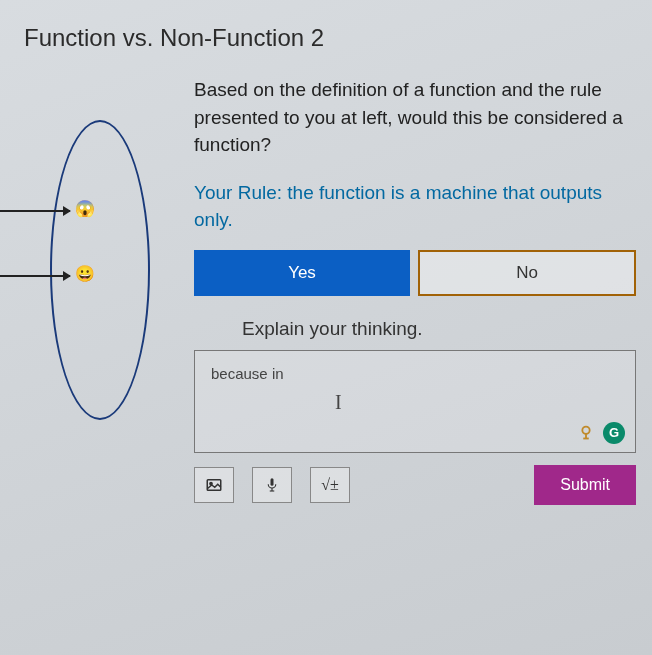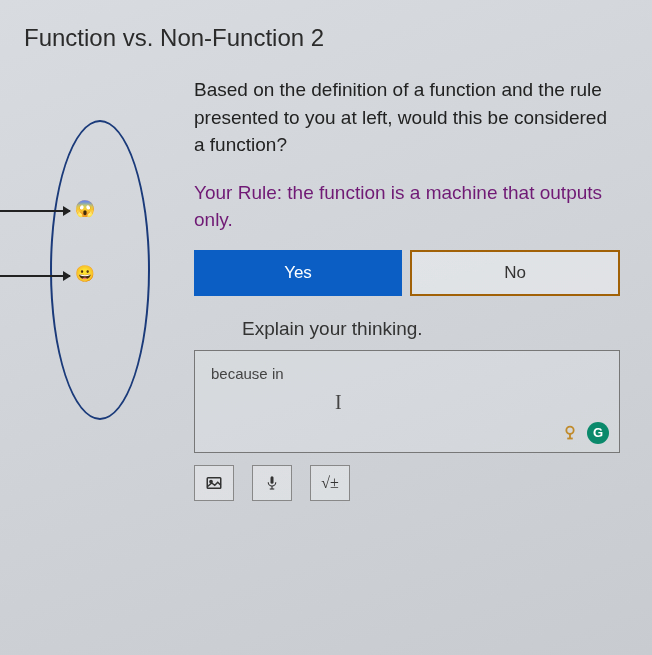--- a/index.html
+++ b/index.html
@@ -63,33 +63,33 @@
     height: 22px;
     border-radius: 50%;
     font-size: 16px;
     text-align: center;
     line-height: 22px;
   }
   .emoji1 { left: 74px; top: 88px; }
   .emoji2 { left: 74px; top: 153px; }
   .right-col {
     flex: 1;
-    padding-right: 32px;
+    padding-right: 16px;
     padding-top: 6px;
   }
   .question {
     font-size: 19px;
     line-height: 1.45;
     color: #222;
     margin-bottom: 20px;
   }
   .rule {
     font-size: 19px;
     line-height: 1.45;
-    color: #701a75;
+    color: #0369a1;
     margin-bottom: 16px;
   }
   .choice-row {
     display: flex;
     gap: 8px;
     margin-bottom: 22px;
   }
   .choice {
     flex: 1;
     height: 46px;
@@ -253,15 +253,16 @@
         <svg viewBox="0 0 24 24" fill="#333">
             <rect x="10" y="3" width="4" height="10" rx="2"></rect>
             <path d="M7 11 a5 5 0 0 0 10 0" fill="none" stroke="#333" stroke-width="1.5"></path>
             <line x1="12" y1="16" x2="12" y2="20" stroke="#333" stroke-width="1.5"></line>
             <line x1="9" y1="20" x2="15" y2="20" stroke="#333" stroke-width="1.5"></line>
           </svg>
       </div>
       <div class="tool-btn">
         <span class="sqrt">√±</span>
       </div>
+      <button class="submit">Submit</button>
     </div>
   </div>
 </div>
 
 </body></html>

